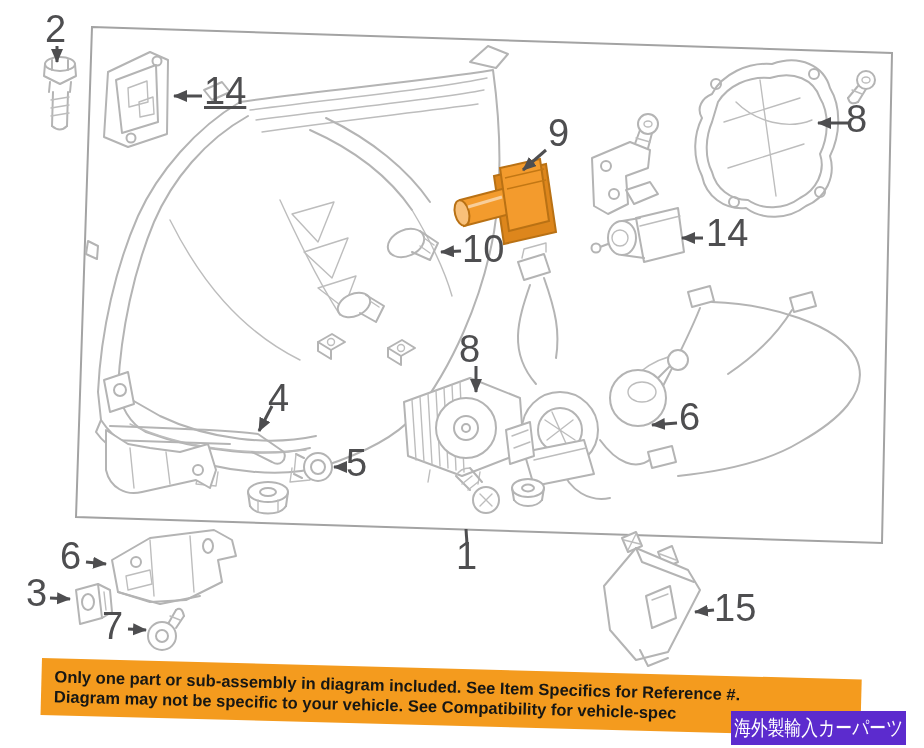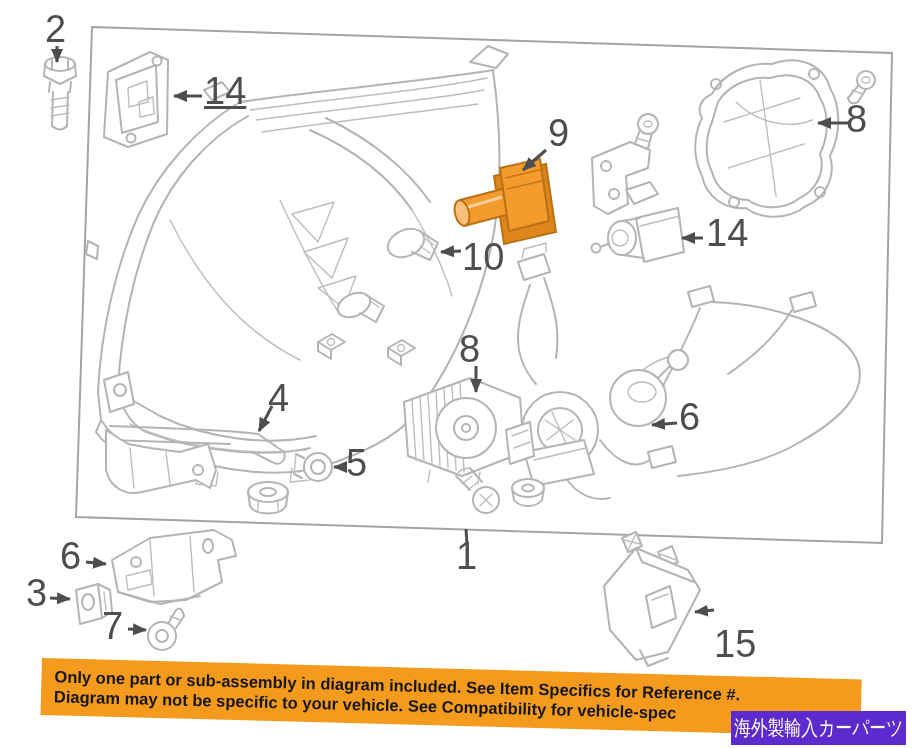--- a/index.html
+++ b/index.html
@@ -293,26 +293,26 @@
 
 <span class="callout" style="left:456px;top:537px;">1</span>
 <span class="callout" style="left:45px;top:10px;">2</span>
 <span class="callout" style="left:26px;top:574px;">3</span>
 <span class="callout" style="left:268px;top:379px;">4</span>
 <span class="callout" style="left:346px;top:444px;">5</span>
 <span class="callout" style="left:60px;top:537px;">6</span>
 <span class="callout" style="left:102px;top:607px;">7</span>
 <span class="callout" style="left:846px;top:100px;">8</span>
 <span class="callout" style="left:548px;top:114px;">9</span>
-<span class="callout" style="left:462px;top:230px;margin-top:8px;">10</span>
+<span class="callout" style="left:462px;top:230px;">10</span>
 <span class="callout" style="left:459px;top:330px;">8</span>
 <span class="callout" style="left:706px;top:214px;">14</span>
 <span class="callout" style="left:679px;top:398px;">6</span>
 <span class="callout" style="left:204px;top:72px;text-decoration:underline;">14</span>
-<span class="callout" style="left:714px;top:589px;margin-top:36px;">15</span>
+<span class="callout" style="left:714px;top:589px;">15</span>
 
 <div class="notice">
   <span class="ln">Only one part or sub-assembly in diagram included. See Item Specifics for Reference #.</span>
   <span class="ln">Diagram may not be specific to your vehicle. See Compatibility for vehicle-spec</span>
 </div>
 
 <div class="badge">
   <span>海外製輸入カーパーツ</span>
 </div>
 

